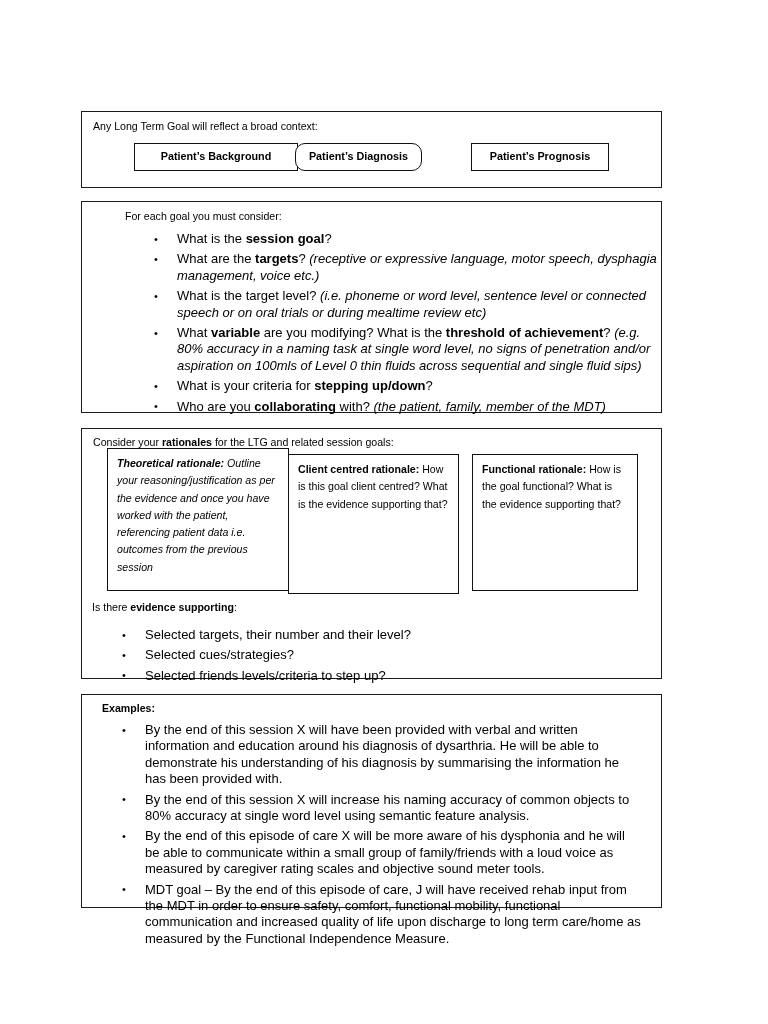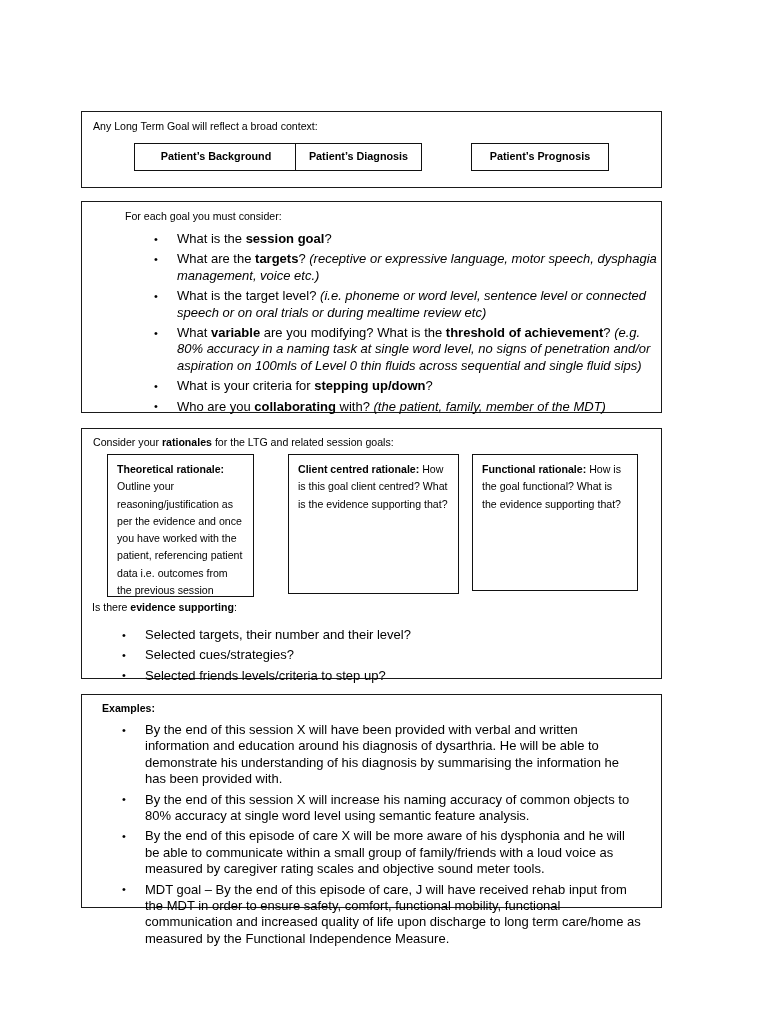--- a/index.html
+++ b/index.html
@@ -56,21 +56,21 @@
     border: 1.6px solid #111;
     box-sizing: border-box;
     height: 28px;
     line-height: 25px;
     text-align: center;
     font-size: 10.8px;
     font-weight: bold;
     background: #fff;
   }
   #ctx-box-0 { left: 28px;  width: 164px; margin-left: 24px; }
-  #ctx-box-1 { left: 213px; width: 127px; }
+  #ctx-box-1 { left: 213px; width: 127px; border-radius: 10px; }
   #ctx-box-2 { left: 389px; width: 138px; }
 
   
   #sec-consider { left: 81px; top: 201px; width: 581px; height: 212px; }
   .lead {
     font-size: 10.6px;
     margin: 0;
     padding: 8px 0 0 11px;
   }
   ul.bullets {
@@ -108,21 +108,21 @@
   }
   .rat-box {
     position: absolute;
     border: 1.5px solid #111;
     box-sizing: border-box;
     padding: 6px 8px 6px 9px;
     font-size: 10.6px;
     line-height: 17.3px;
     background: #fff;
   }
-  #rat-box-0 { left: 25px;  top: 25px; width: 147px; height: 143px; }
+  #rat-box-0 { left: 25px;  top: 19px; width: 182px; height: 143px; font-style: italic; }
   #rat-box-1 { left: 206px; top: 25px; width: 171px; height: 140px; }
   #rat-box-2 { left: 390px; top: 25px; width: 166px; height: 137px; }
   .rat-head { font-weight: bold; }
 
   .evid-line {
     position: absolute;
     left: 10px;
     top: 172px;
     font-size: 10.6px;
   }

